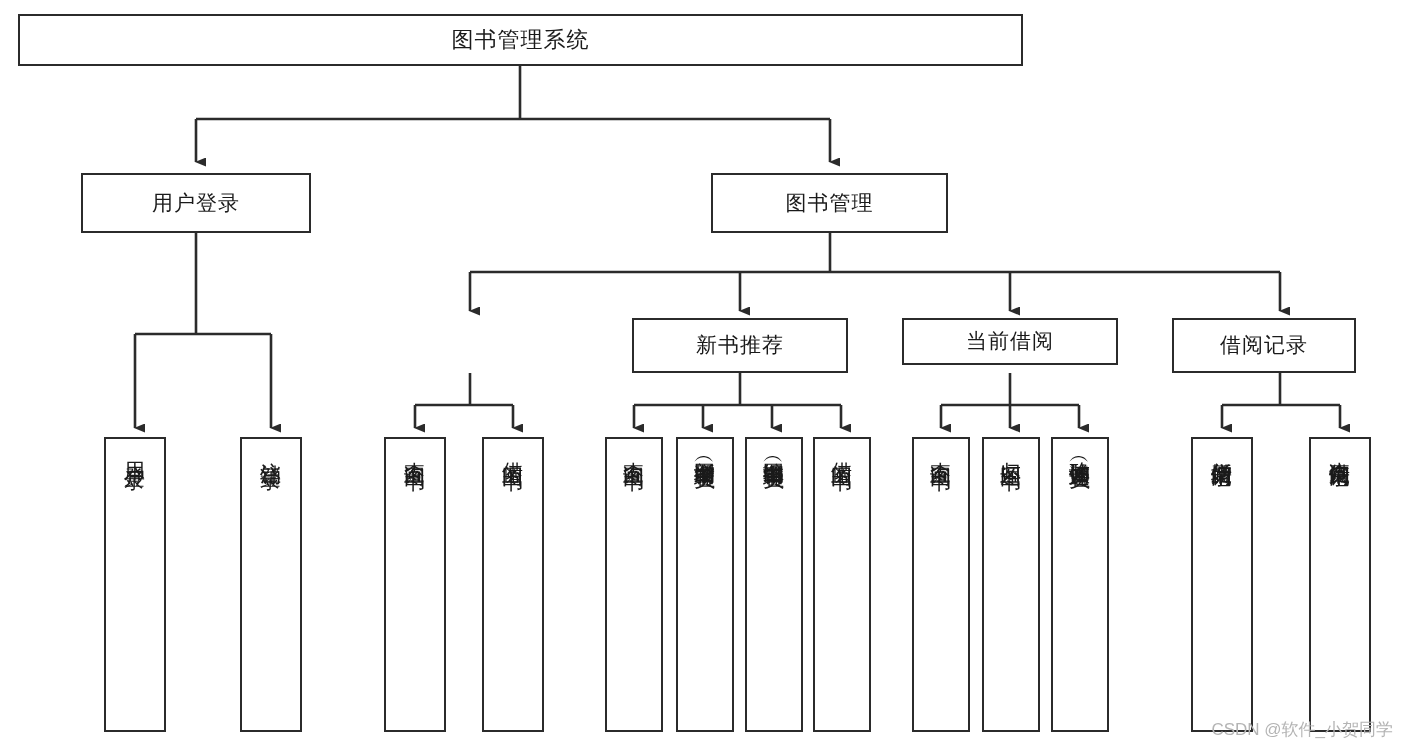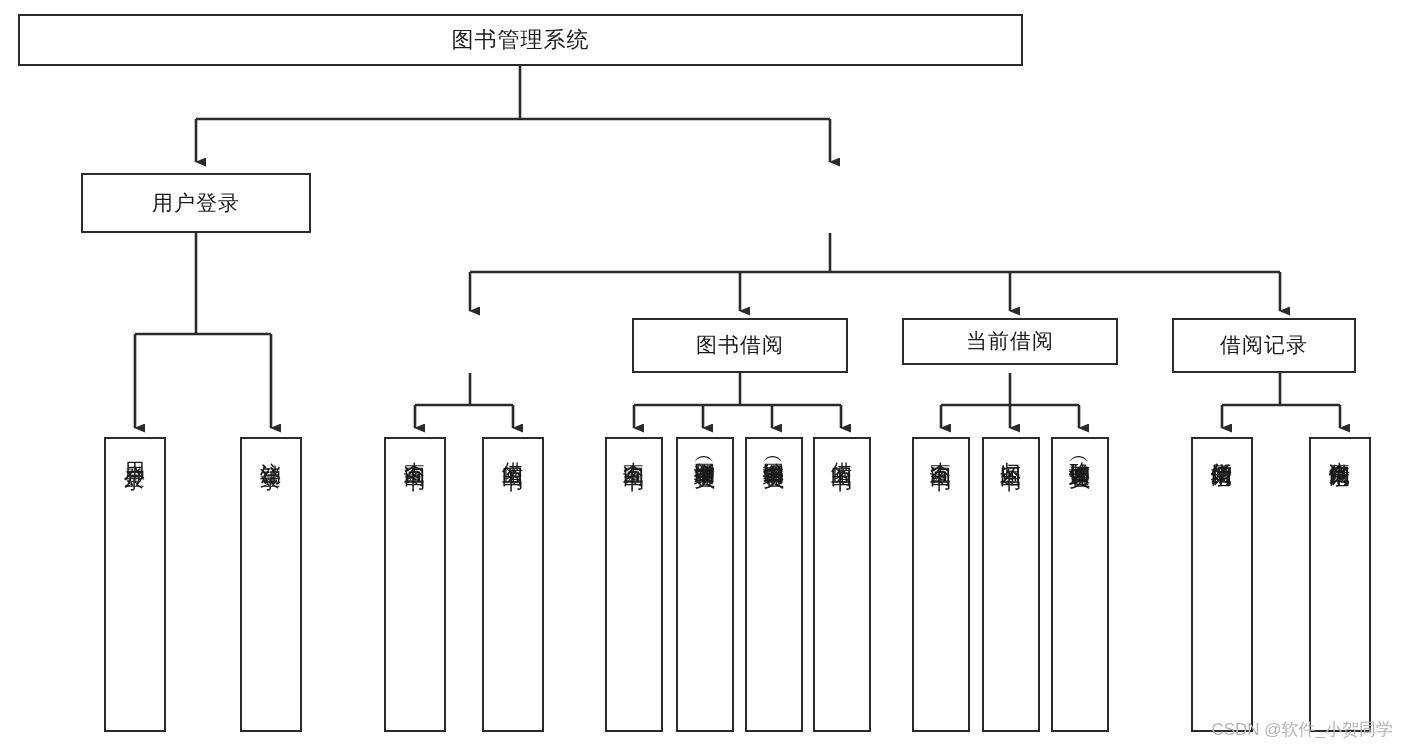--- a/index.html
+++ b/index.html
@@ -136,23 +136,26 @@
     </g>
   </svg>
 
   <div class="node root horiz" style="left:18px; top:14px; width:1005px; height:52px;">
     <span class="node-label">图书管理系统</span>
   </div>
 
   <div class="node horiz" style="left:81px; top:173px; width:230px; height:60px;">
     <span class="node-label">用户登录</span>
   </div>
+  <div class="node horiz" style="left:711px; top:173px; width:237px; height:60px;">
+    <span class="node-label">图书管理</span>
+  </div>
 
   <div class="node horiz" style="left:632px; top:318px; width:216px; height:55px;">
-    <span class="node-label">图书借阅</span>
+    <span class="node-label">新书推荐</span>
   </div>
   <div class="node horiz" style="left:902px; top:318px; width:216px; height:47px;">
     <span class="node-label">当前借阅</span>
   </div>
   <div class="node horiz" style="left:1172px; top:318px; width:184px; height:55px;justify-content:center;">
     <span class="node-label">借阅记录</span>
   </div>
 
   <div class="node vert" style="left:104px; top:437px; width:62px; height:295px;">
     <span class="node-label">用户登录</span>

